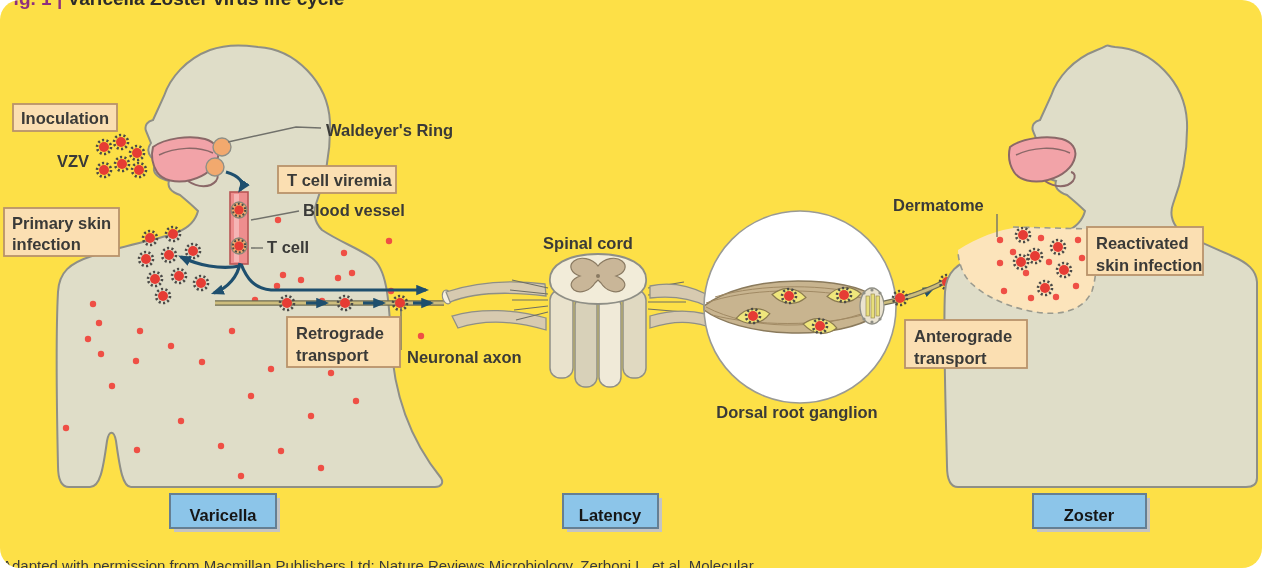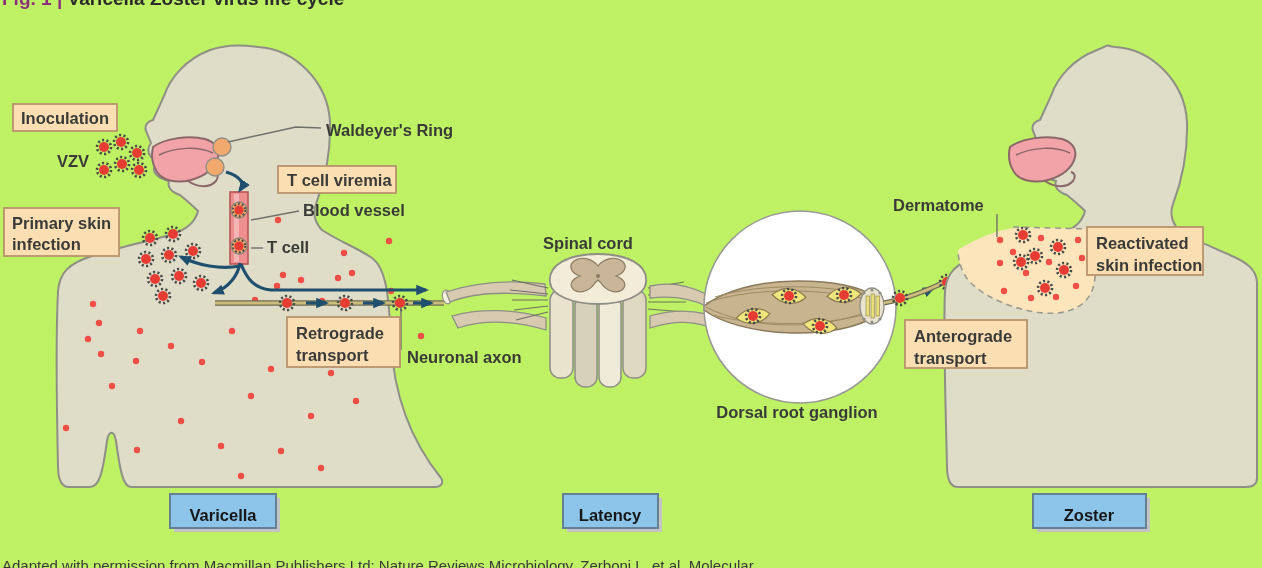--- a/index.html
+++ b/index.html
@@ -1,17 +1,17 @@
 <!DOCTYPE html>
 <html><head>
 <meta charset="utf-8">
 <style>
   html,body{margin:0;padding:0;background:#fff;}
-  .stage{position:relative;width:1262px;height:568px;overflow:hidden;background:#bef264;
-         font-family:"Liberation Sans","DejaVu Sans",sans-serif;}
+  .stage{position:relative;width:1262px;height:568px;overflow:hidden;background:#fde047;
+         font-family:"Liberation Sans","DejaVu Sans",sans-serif;border-radius:20px;}
   .fig-title{position:absolute;top:-12px;left:2px;font-size:19px;font-weight:bold;white-space:nowrap;}
   .fig-title .fig-num{color:#8e2f7e;}
   .fig-title .fig-text{color:#2b2b2b;}
   .fig-caption{position:absolute;top:557px;left:2px;font-size:15px;line-height:18px;color:#3a3a3a;
                white-space:nowrap;width:1262px;overflow:hidden;}
   svg text{font-family:"Liberation Sans","DejaVu Sans",sans-serif;}
   .lbl{font-size:16.5px;font-weight:600;fill:#3a3a38;}
   .stage-lbl{font-size:16.5px;font-weight:700;fill:#161616;}
 </style>
 </head>

